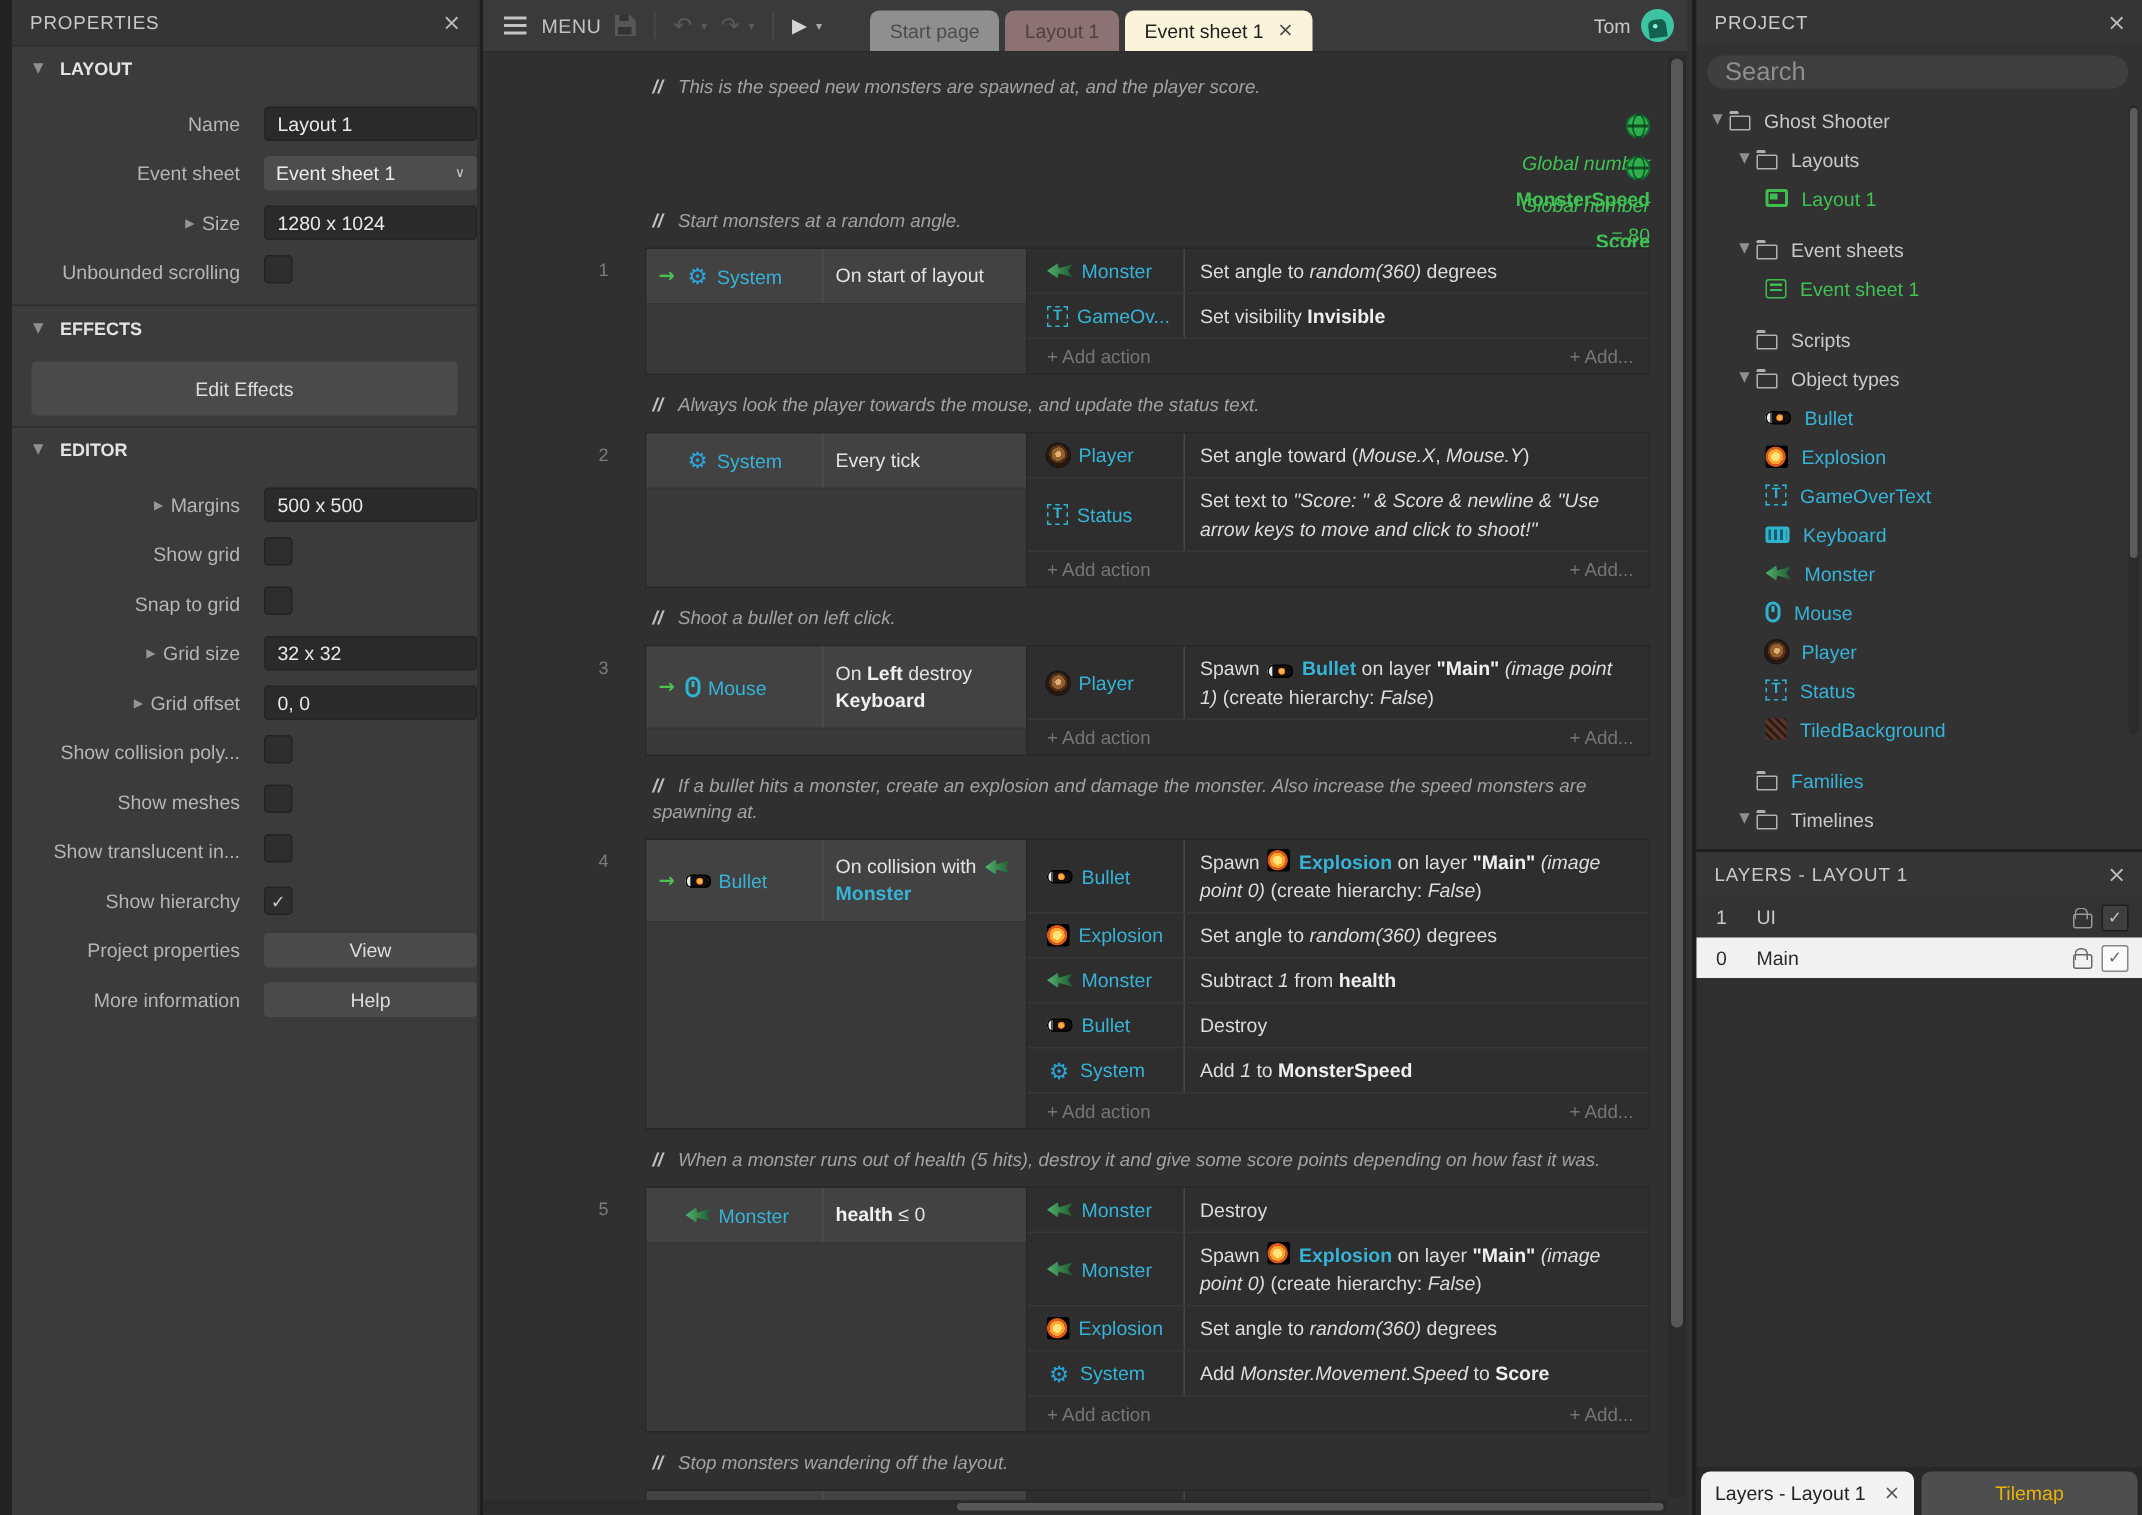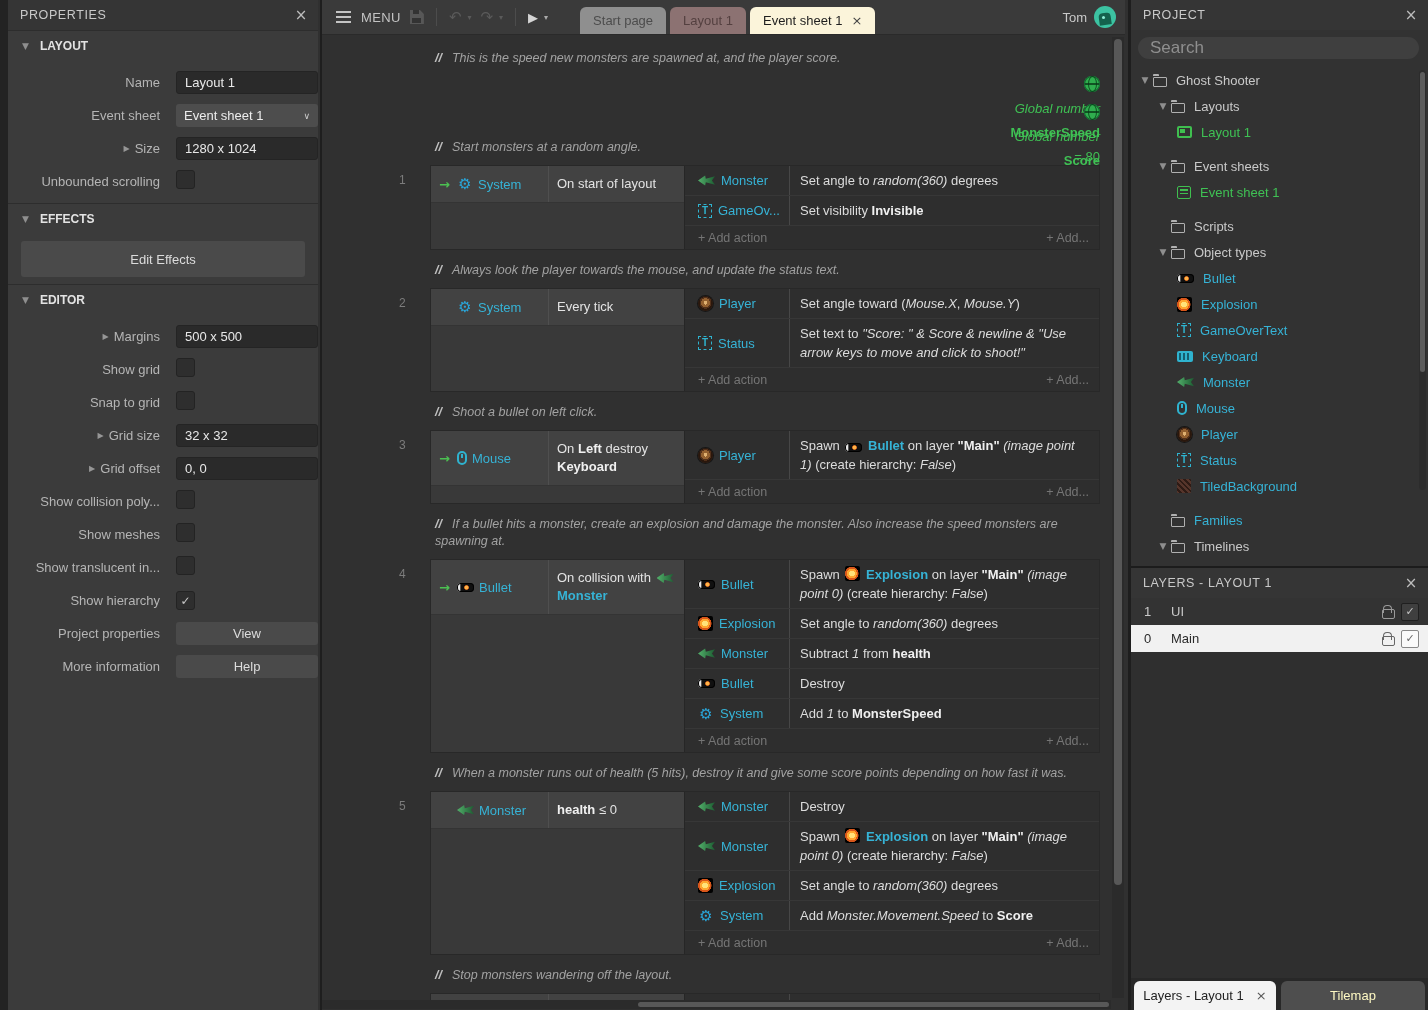--- a/index.html
+++ b/index.html
@@ -140,21 +140,21 @@
   .lnum{width:27px;}
   .lname{flex:1;}
   .lcb{width:16px;height:16px;border:1px solid #1f1f1f;background:#3f3f3f;border-radius:2px;display:flex;align-items:center;justify-content:center;font-size:11px;color:#c5c5c5;margin-left:7px;font-family:"DejaVu Sans",sans-serif;cursor:pointer;}
   .lrow.sel .lcb{background:#fafafa;border-color:#888;color:#666;}
 
   
   .btabs{position:absolute;bottom:0;left:0;right:0;height:32px;background:#282828;display:flex;align-items:flex-end;gap:5px;padding:0 3px;box-sizing:border-box;}
   .btab{height:29px;display:flex;align-items:center;justify-content:center;border-radius:6px 6px 0 0;font-size:13px;cursor:pointer;}
   .btab.active{width:142px;background:#f3f3f3;color:#222;}
   .btab.active .tx{margin-left:12px;color:#555;}
-  .btab.idle{flex:1;background:#4e4e4e;color:#fef9c3;}
+  .btab.idle{flex:1;background:#4e4e4e;color:#eab308;}
 </style>
 </head>
 <body>
 
 <div id="app">
 
   <div class="edge-strip"></div>
 
   <div class="props">
     <div class="panel-header">

